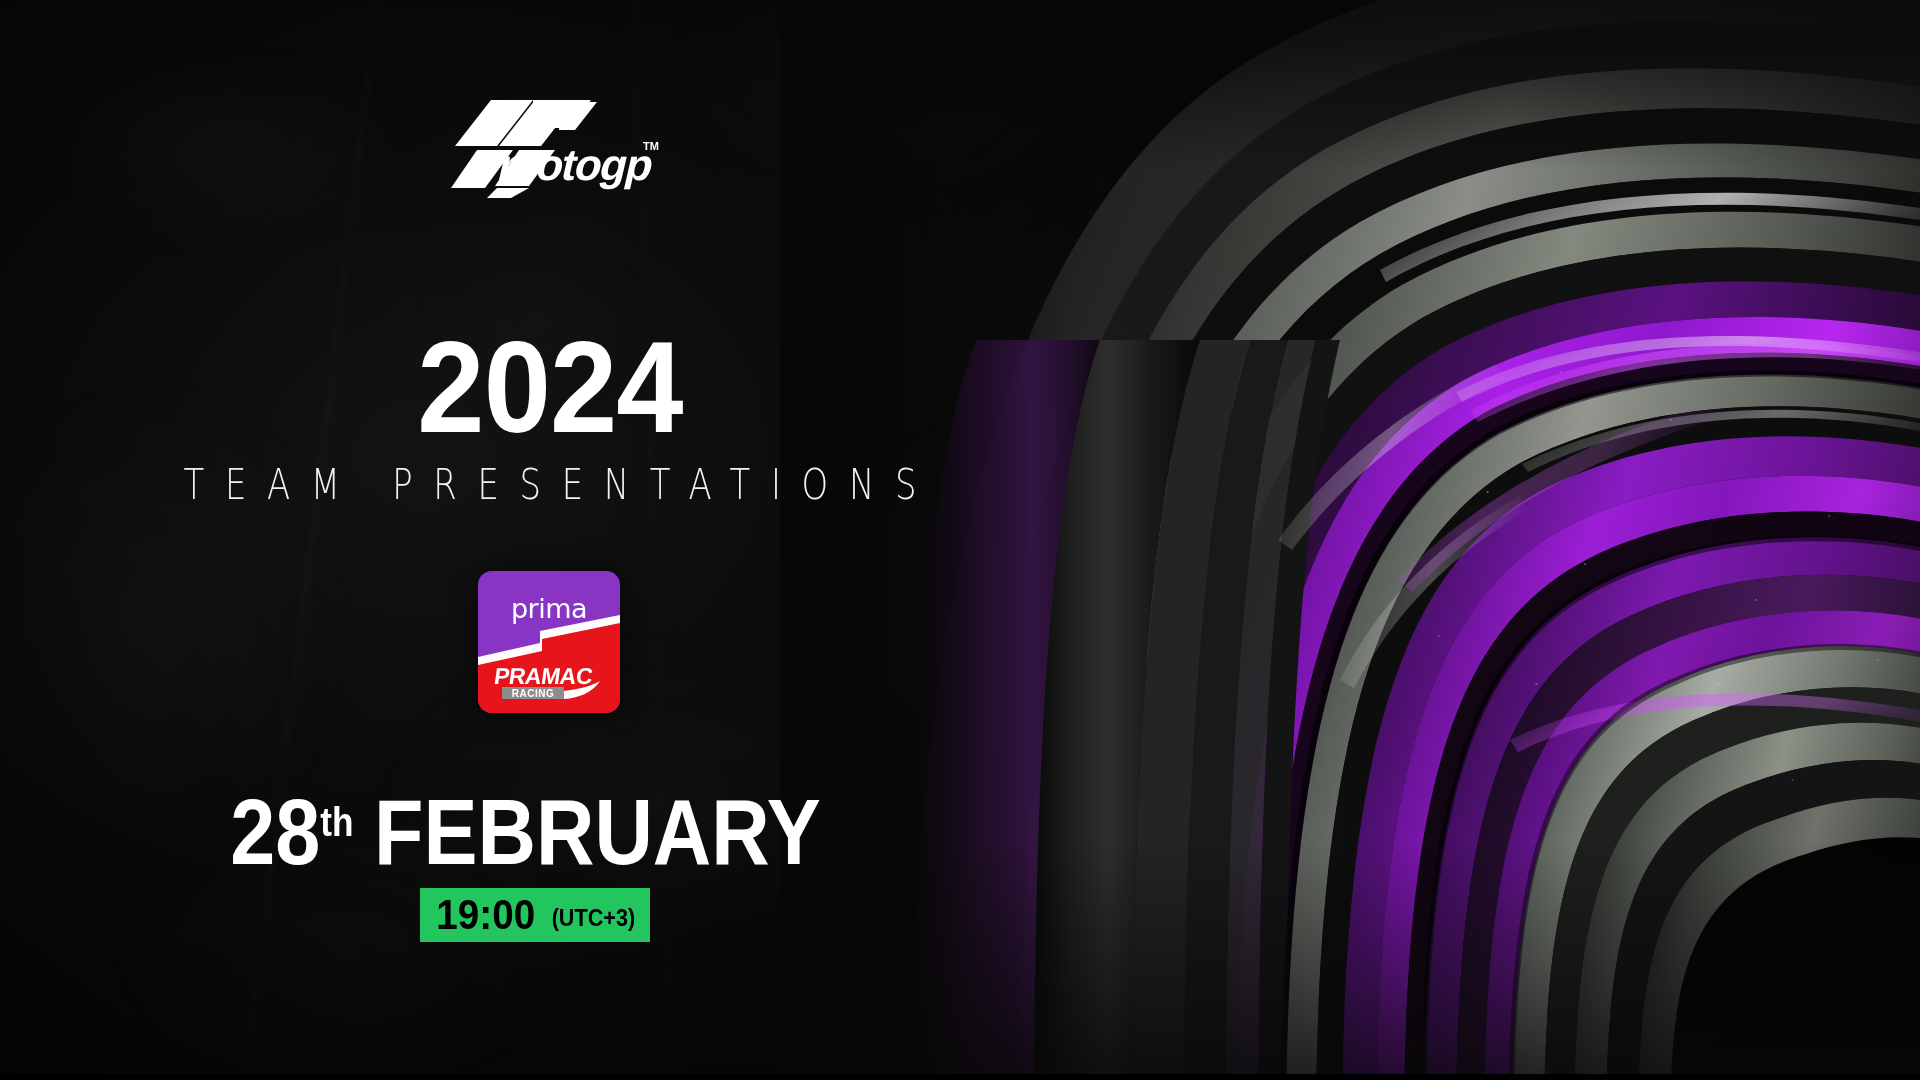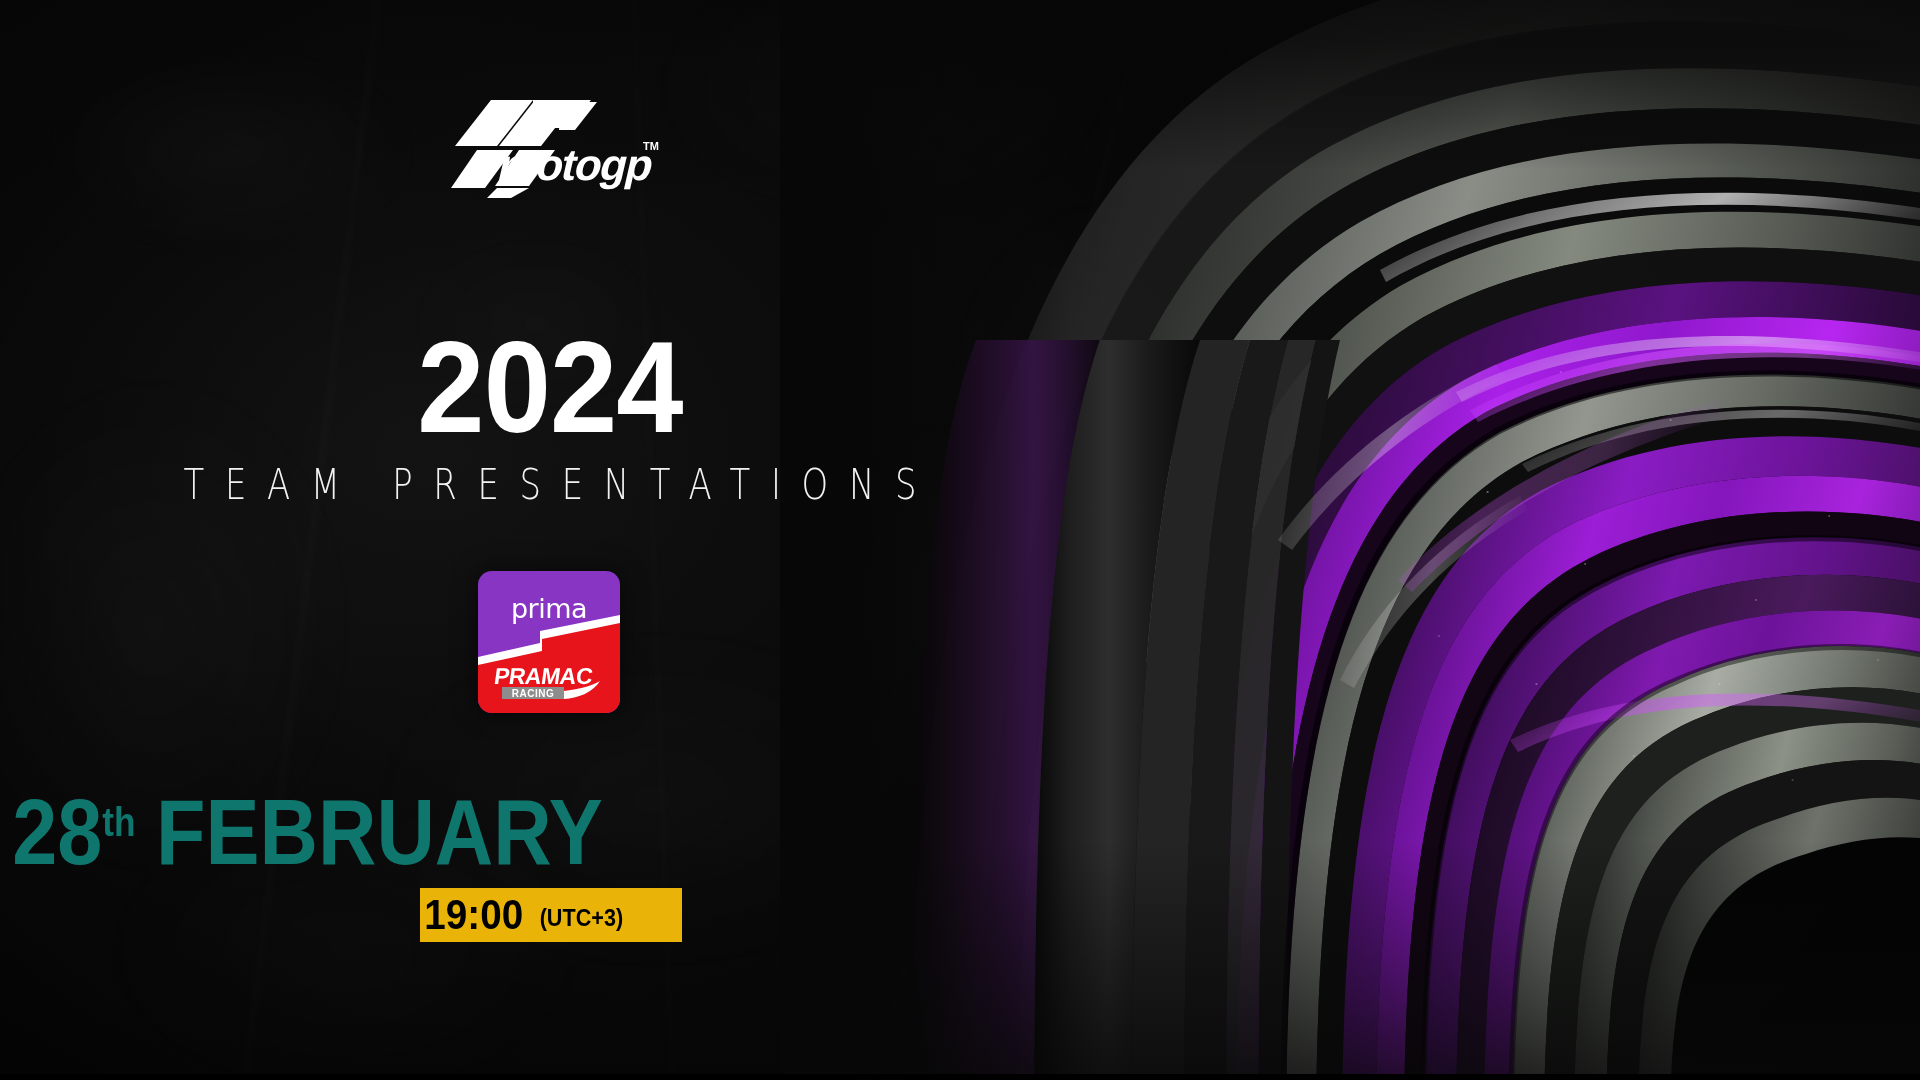--- a/index.html
+++ b/index.html
@@ -138,22 +138,23 @@
     overflow:hidden;
     box-shadow:0 0 24px rgba(0,0,0,.6);
     text-decoration:underline;
   }
   .pramac-badge svg{ display:block; width:100%; height:100%; }
 
   
   .date-line{
     position:absolute;
     left:0; top:786px; width:1100px;
+    text-align:center;
     white-space:nowrap;
-    color:#0f766e;
+    color:#ffffff;
     line-height:1;
   }
   .date-day{
     font-size:92px; font-weight:700; letter-spacing:0px;
     display:inline-block; transform:scaleX(.88); transform-origin:right center;
     font-family:"Liberation Sans", sans-serif;
   }
   .date-ord{
     font-size:40px; font-weight:700;
     vertical-align:super; position:relative; top:-22px; left:-2px;
@@ -163,23 +164,23 @@
   .date-month{
     font-size:92px; font-weight:700; letter-spacing:0px; margin-left:16px;
     display:inline-block; transform:scaleX(.88); transform-origin:left center;
     font-family:"Liberation Sans", sans-serif;
   }
 
   
   .time-bar{
     position:absolute;
     left:420px; top:888px;
-    width:262px; height:54px;
-    background:#eab308;
-    display:flex; align-items:center; 
+    width:230px; height:54px;
+    background:#22c55e;
+    display:flex; align-items:center; justify-content:center;
     gap:10px;
   }
   .time-value{
     font-size:42px; font-weight:700; color:#000000; line-height:1;
     display:inline-block; transform:scaleX(.92);
     font-family:"Liberation Sans", sans-serif;
   }
   .time-tz{
     font-size:23px; font-weight:700; color:#000000; line-height:1;
     position:relative; top:3px;

